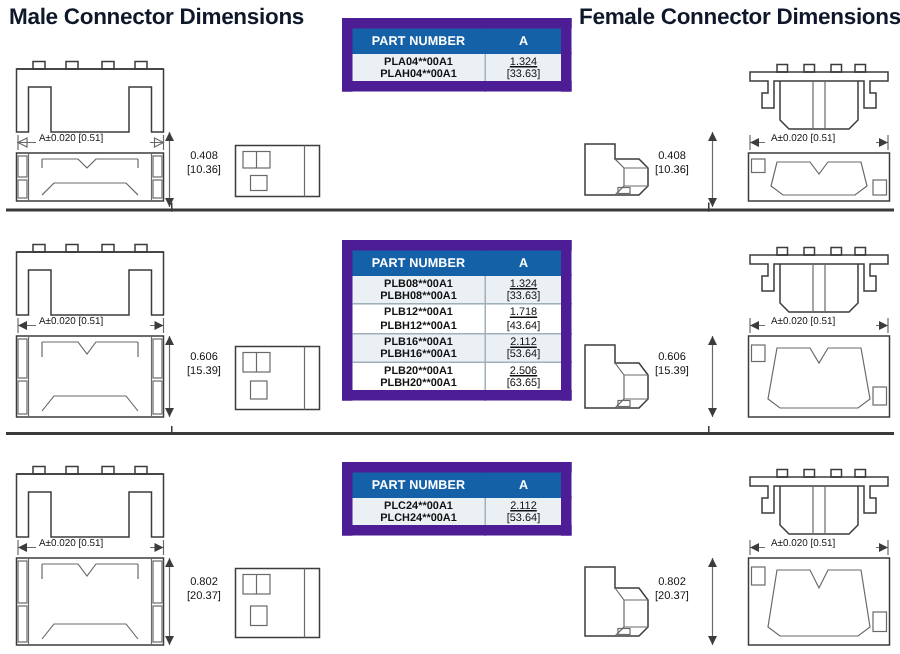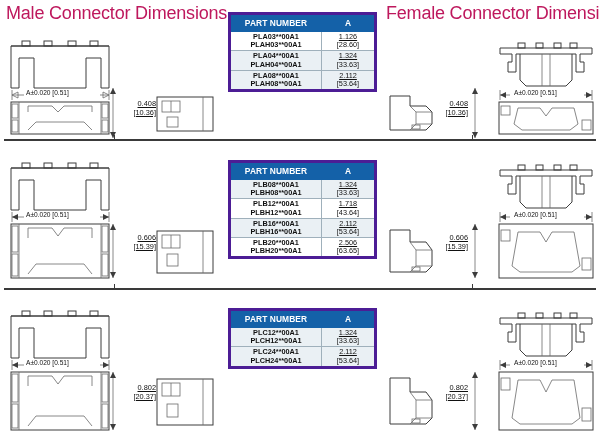--- a/index.html
+++ b/index.html
@@ -5,38 +5,38 @@
   html,body{margin:0;padding:0;}
   body{
     width:600px;height:436px;background:#ffffff;
     font-family:"Liberation Sans", sans-serif;
     color:#000;overflow:hidden;position:relative;
   }
   .page{position:relative;width:600px;height:436px;}
 
   
   .title{
-    position:absolute;font-size:18px;font-weight:normal;
-    letter-spacing:-0.2px;color:#be185d;white-space:nowrap;
+    position:absolute;font-size:15px;font-weight:bold;
+    letter-spacing:-0.2px;color:#0f172a;white-space:nowrap;
   }
   #title-male{left:6px;top:3px;}
   #title-female{left:386px;top:3px;}
 
   
   .sec-rule{position:absolute;left:4px;width:592px;height:2px;background:#3a3a3a;}
   .sec-rule .tick{position:absolute;top:-4px;width:1px;height:6px;background:#3a3a3a;}
   .sec-rule .tick.t1{left:110px;}
   .sec-rule .tick.t2{left:468px;}
   #rule-0{top:139px;}
   #rule-1{top:288px;}
 
   
   .parts-table{
     position:absolute;border-collapse:collapse;
-    border:3px solid #4c1d95;background:#fff;
+    border:7px solid #4c1d95;background:#fff;
     font-size:7.4px;table-layout:fixed;
   }
   .parts-table th{
     background:#1461a8;color:#ffffff;font-weight:bold;
     font-size:8.4px;letter-spacing:0.1px;
     padding:3px 0 3px 0;text-align:center;
     border:1px solid #1461a8;
   }
   .parts-table td{
     border:1px solid #9fb0bb;text-align:center;
@@ -52,21 +52,21 @@
   #table-0{left:228px;top:12px;width:146px;}
   #table-1{left:228px;top:160px;width:146px;}
   #table-2{left:228px;top:308px;width:146px;}
   .col-pn{width:92px;}
   .col-a{width:54px;}
 
   
   .draw{position:absolute;}
   .dim-label{
     position:absolute;font-size:7.4px;line-height:1.18;
-    color:#111;text-align:right;white-space:nowrap;text-decoration:underline;
+    color:#111;text-align:center;white-space:nowrap;
   }
   .dim-label .l2{display:block;}
   .axis-label{
     position:absolute;font-size:6.6px;color:#111;white-space:nowrap;
   }
   svg{display:block;overflow:visible;}
   .ln{fill:none;stroke:#3c3c3c;stroke-width:1;}
   .ln-thin{fill:none;stroke:#6a6a6a;stroke-width:0.8;}
   .fillw{fill:#ffffff;stroke:#3c3c3c;stroke-width:1;}
 </style>
@@ -196,48 +196,28 @@
         <col class="col-pn">
         <col class="col-a">
       </colgroup>
     <thead>
       <tr>
         <th>PART NUMBER</th>
         <th>A</th>
       </tr>
     </thead>
     <tbody>
-      <tr>
-        <td class="pn">
-          <span class="pn-line">PLA03**00A1</span>
-          <span class="pn-line">PLAH03**00A1</span>
-        </td>
-        <td class="dim">
-          <span class="dim-top">1.126</span>
-          <span class="dim-bot">[28.60]</span>
-        </td>
-      </tr>
       <tr class="alt">
         <td class="pn">
           <span class="pn-line">PLA04**00A1</span>
           <span class="pn-line">PLAH04**00A1</span>
         </td>
         <td class="dim">
           <span class="dim-top">1.324</span>
           <span class="dim-bot">[33.63]</span>
-        </td>
-      </tr>
-      <tr class="alt">
-        <td class="pn">
-          <span class="pn-line">PLA08**00A1</span>
-          <span class="pn-line">PLAH08**00A1</span>
-        </td>
-        <td class="dim">
-          <span class="dim-top">2.112</span>
-          <span class="dim-bot">[53.64]</span>
         </td>
       </tr>
     </tbody>
   </table>
 
   <div class="draw" style="left:8px;top:158px;">
     <svg width="108" height="56" viewBox="0 0 108 56">
       <path class="ln" d="M3,10 L3,52 L11,52 L11,22 L26,22 L26,52 L78,52 L78,22 L93,22 L93,52 L101,52 L101,10 Z"></path>
       <path class="ln" d="M3,10 L101,10"></path>
       <rect class="ln" x="14" y="5" width="8" height="5"></rect>
@@ -506,30 +486,20 @@
       </colgroup>
     <thead>
       <tr>
         <th>PART NUMBER</th>
         <th>A</th>
       </tr>
     </thead>
     <tbody>
       <tr class="alt">
         <td class="pn">
-          <span class="pn-line">PLC12**00A1</span>
-          <span class="pn-line">PLCH12**00A1</span>
-        </td>
-        <td class="dim">
-          <span class="dim-top">1.324</span>
-          <span class="dim-bot">[33.63]</span>
-        </td>
-      </tr>
-      <tr class="alt">
-        <td class="pn">
           <span class="pn-line">PLC24**00A1</span>
           <span class="pn-line">PLCH24**00A1</span>
         </td>
         <td class="dim">
           <span class="dim-top">2.112</span>
           <span class="dim-bot">[53.64]</span>
         </td>
       </tr>
     </tbody>
   </table>

